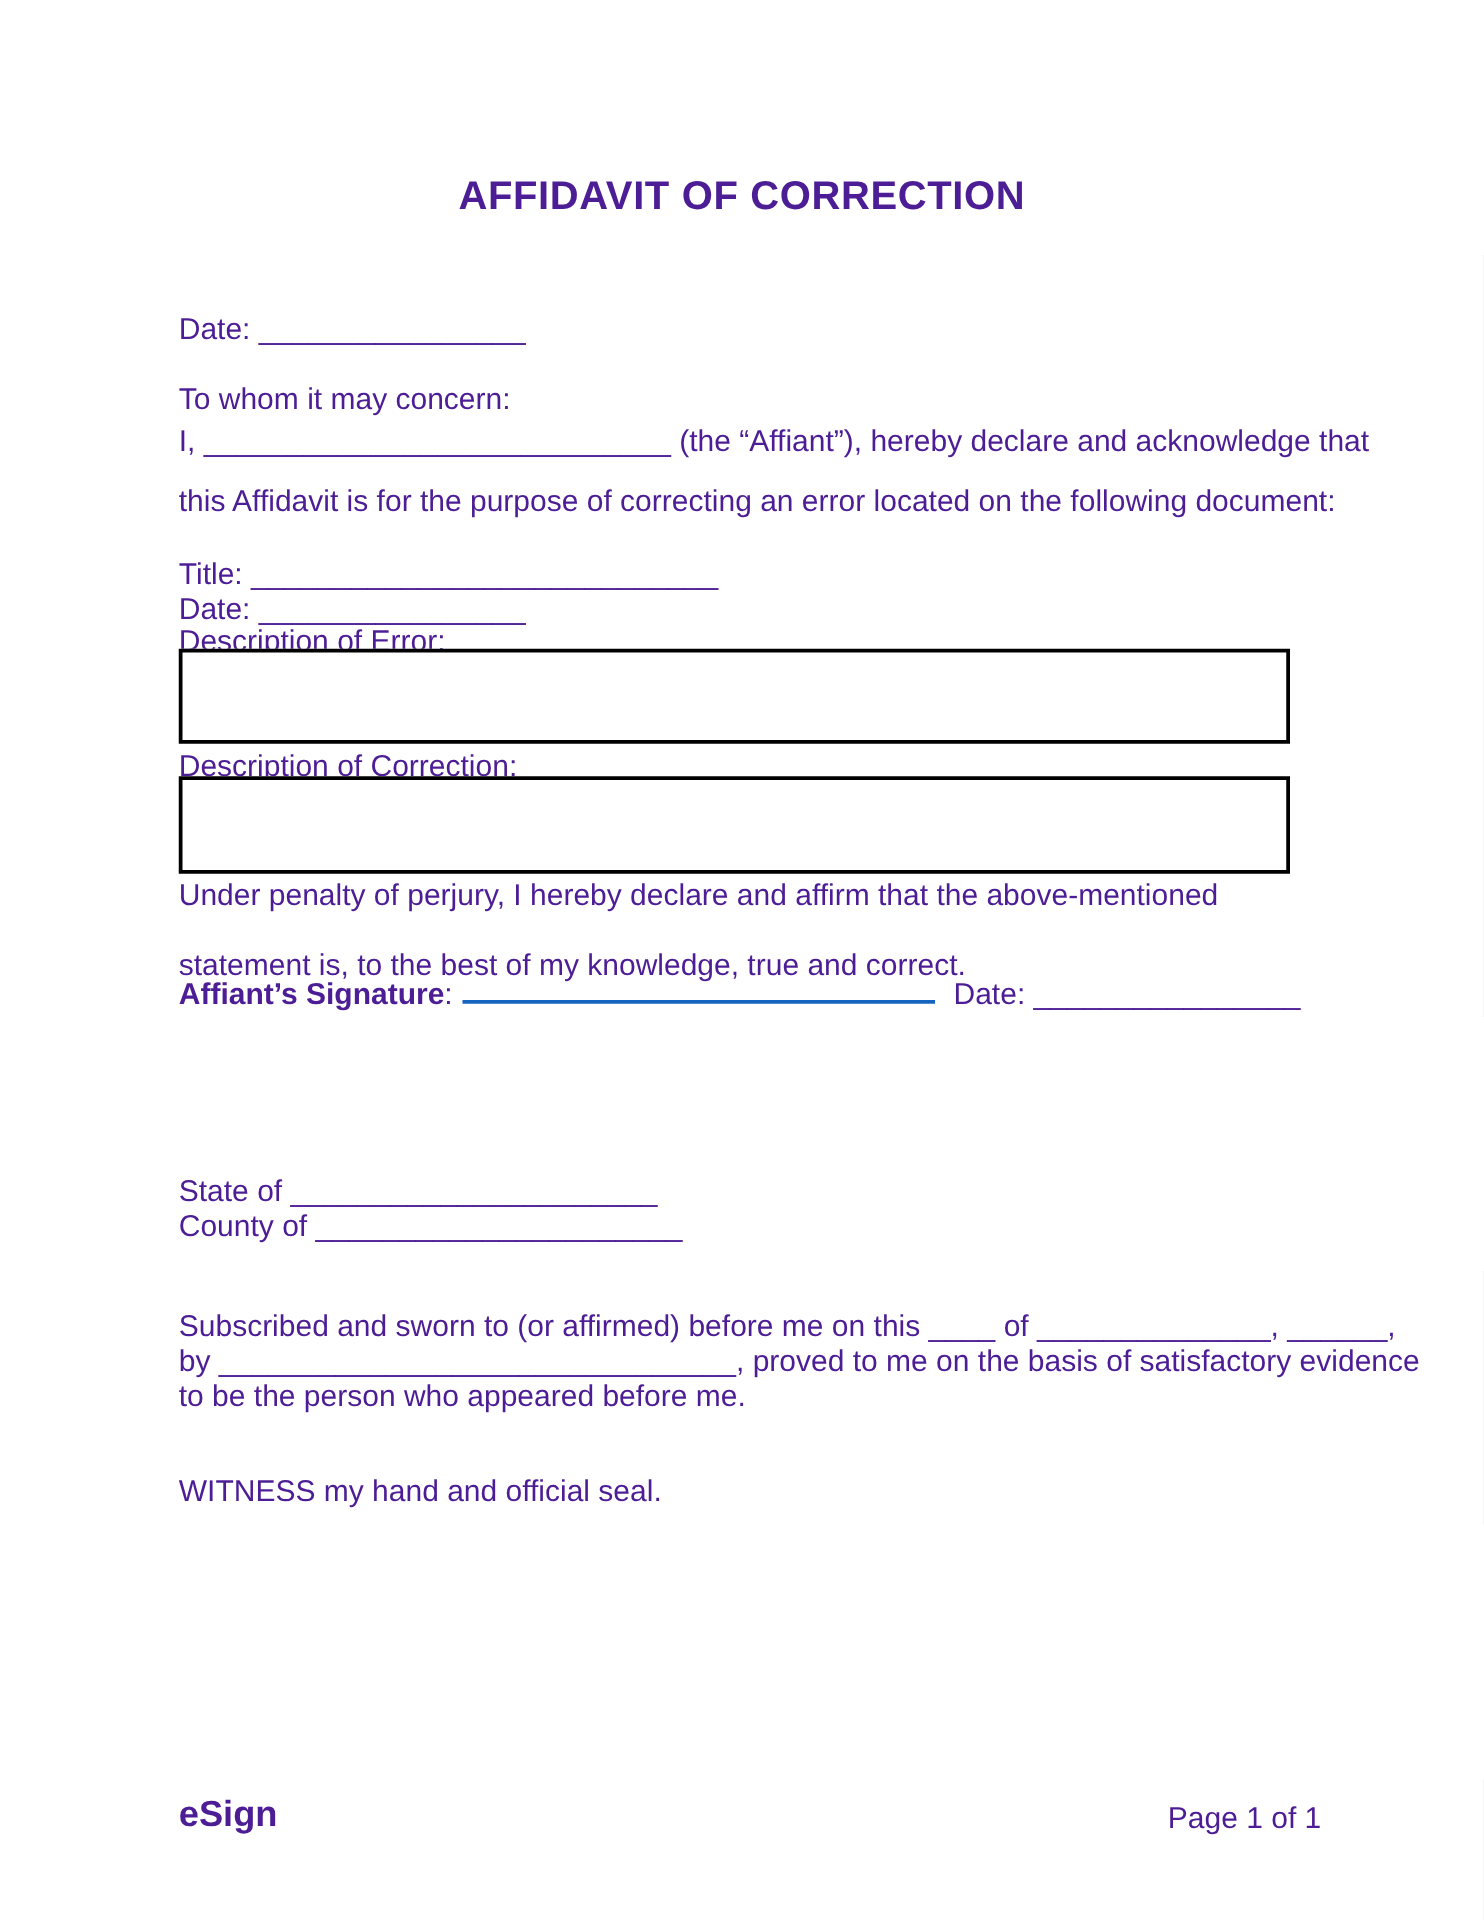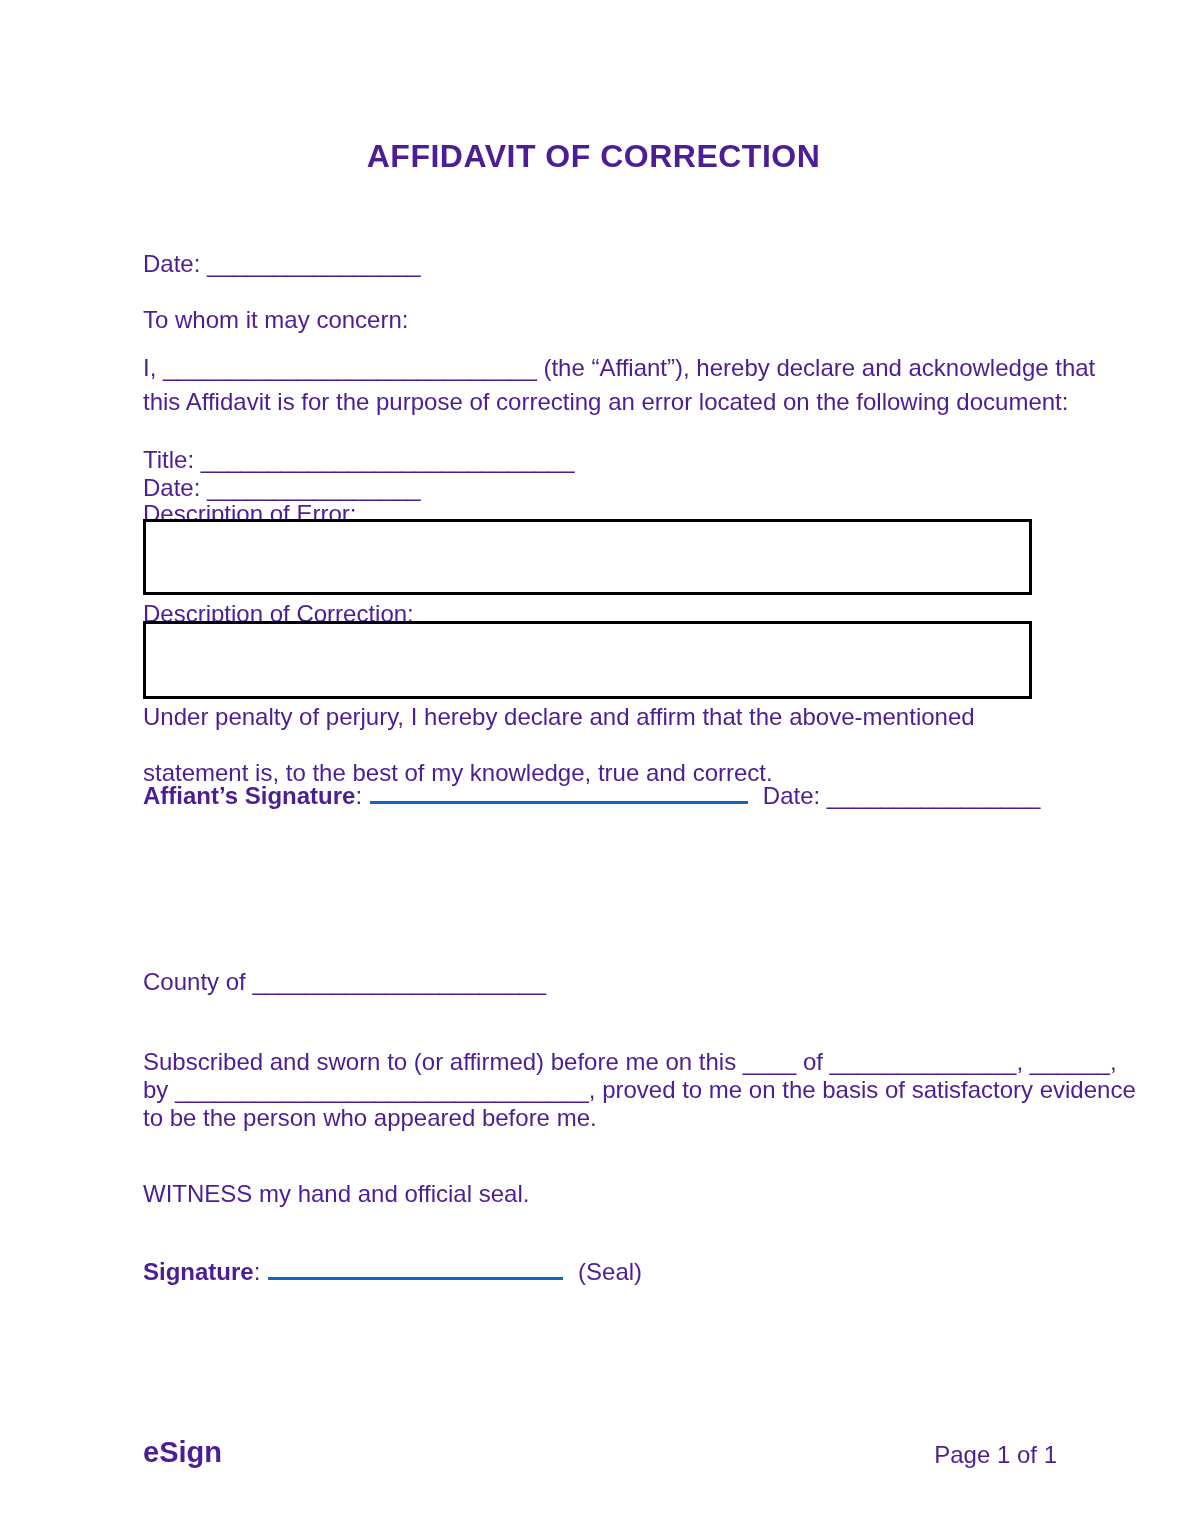--- a/index.html
+++ b/index.html
@@ -74,44 +74,44 @@
 <body>
 
 <div class="page">
 
   <h1 class="title">AFFIDAVIT OF CORRECTION</h1>
 
   <div class="line" style="top:250px">Date: ________________</div>
 
   <div class="line" style="top:306px">To whom it may concern:</div>
 
-  <div class="line" style="top:354px">I, ____________________________ (the “Affiant”), hereby declare and acknowledge that</div>
+  <div class="line" style="top:340px">I, ____________________________ (the “Affiant”), hereby declare and acknowledge that</div>
   <div class="line" style="top:388px">this Affidavit is for the purpose of correcting an error located on the following document:</div>
 
   <div class="line" style="top:446px">Title: ____________________________</div>
   <div class="line" style="top:474px">Date: ________________</div>
 
   <div class="line" style="top:500px">Description of Error:</div>
   <div class="descbox" style="top:519px; height:76px"></div>
 
   <div class="line" style="top:600px">Description of Correction:</div>
   <div class="descbox" style="top:621px; height:78px"></div>
 
   <div class="line" style="top:703px">Under penalty of perjury, I hereby declare and affirm that the above-mentioned</div>
   <div class="line" style="top:759px">statement is, to the best of my knowledge, true and correct.</div>
 
   <div class="line" style="top:782px"><span class="b">Affiant’s Signature</span><span>:</span><span class="sigline w380"></span><span> Date: ________________</span></div>
 
+  <div class="line" style="top:940px">State of ______________________</div>
   <div class="line" style="top:968px">County of ______________________</div>
 
   <div class="line" style="top:1048px">Subscribed and sworn to (or affirmed) before me on this ____ of ______________, ______,</div>
   <div class="line" style="top:1076px">by _______________________________, proved to me on the basis of satisfactory evidence</div>
   <div class="line" style="top:1104px">to be the person who appeared before me.</div>
 
   <div class="line" style="top:1180px">WITNESS my hand and official seal.</div>
 
-  <div class="line" style="top:1258px"><span class="b">Signature</span><span>:</span><span class="sigline w295"></span><span> (Seal)</span></div>
 
 
   <div class="footer-brand">eSign</div>
   <div class="footer-page">Page 1 of 1</div>
 
 </div>
 
 </body></html>

